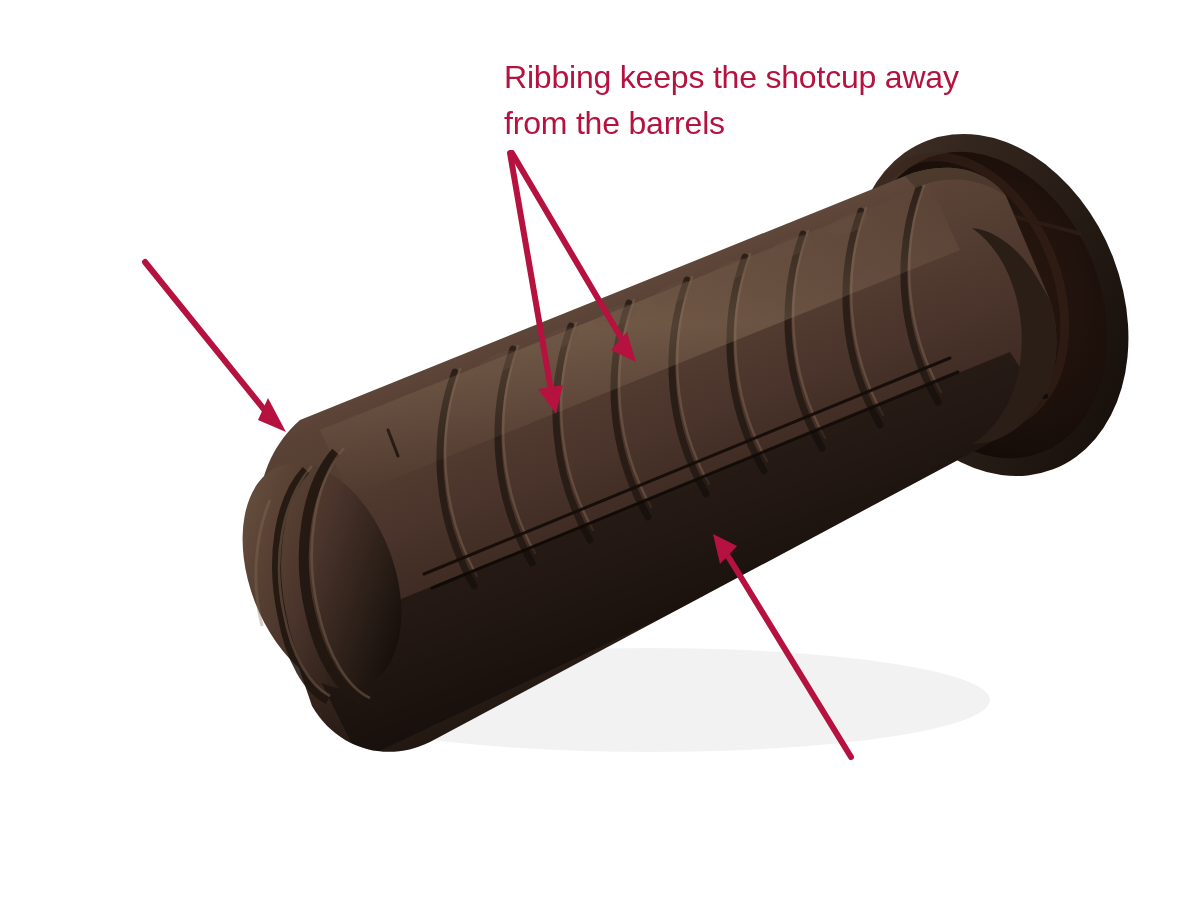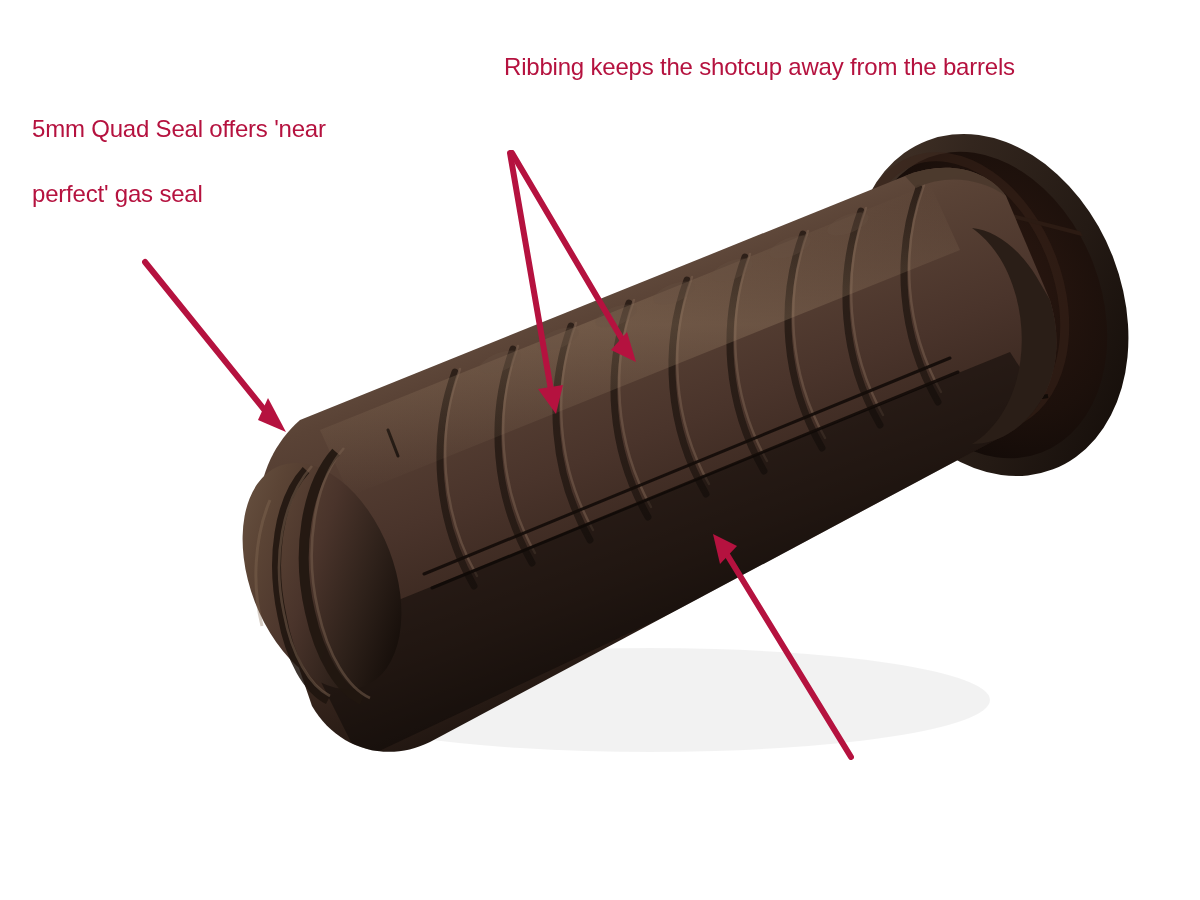--- a/index.html
+++ b/index.html
@@ -22,25 +22,26 @@
     position: absolute;
     left: 0;
     top: 0;
     width: 1200px;
     height: 900px;
   }
   .callout {
     position: absolute;
     color: #B5123F;
     font-family: "Liberation Sans", sans-serif;
-    font-size: 24px;
-    line-height: 65px;
+    font-size: 32px;
+    line-height: 46px;
     font-weight: 400;
     white-space: pre-line;
     letter-spacing: -0.2px;
+    margin-top: 20px;
   }
   #callout-quad-seal   { left: 32px;  top: 96px;  width: 340px; }
   #callout-ribbing     { left: 504px; top: 34px;  width: 520px; }
   #callout-petals      { left: 672px; top: 760px; width: 480px; }
 </style>
 </head>
 <body>
 
 <div id="stage">
 
@@ -224,18 +225,17 @@
         <polygon points="636,362 611,350 627,332" stroke="none"></polygon>
       </g>
 
       <g>
         <line x1="851" y1="757" x2="723" y2="548"></line>
         <polygon points="713,534 737,546 720,564" stroke="none"></polygon>
       </g>
     </g>
   </svg>
 
-  <div class="callout" id="callout-quad-seal">5mm Quad Seal offers 'near perfect' gas seal</div>
 
   <div class="callout" id="callout-ribbing">Ribbing keeps the shotcup away from the barrels</div>
 
 
 </div>
 
 </body></html>

